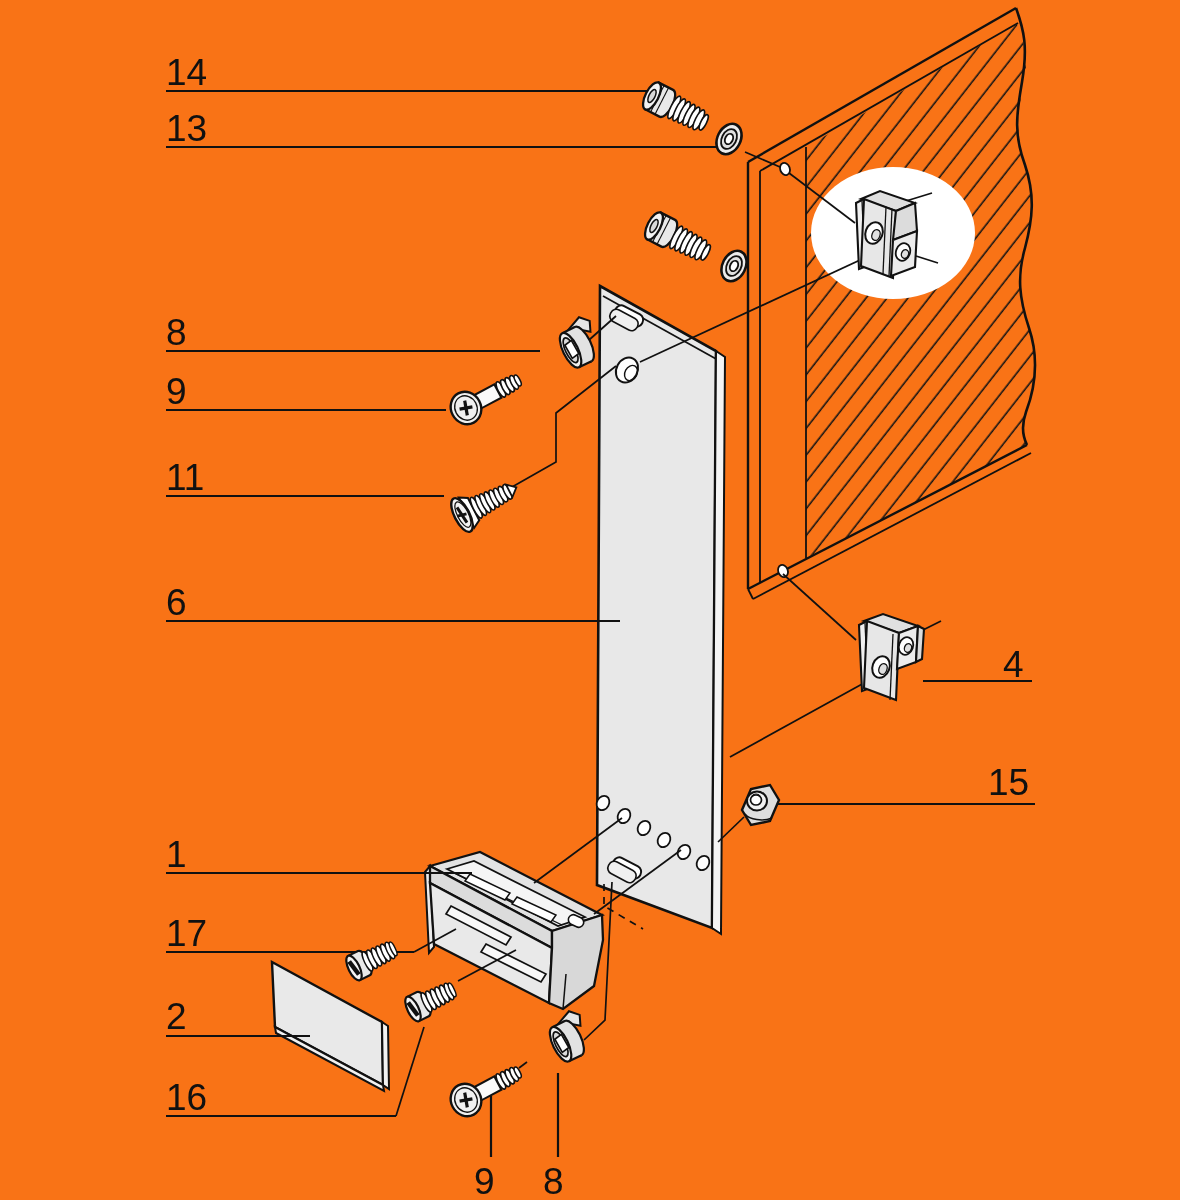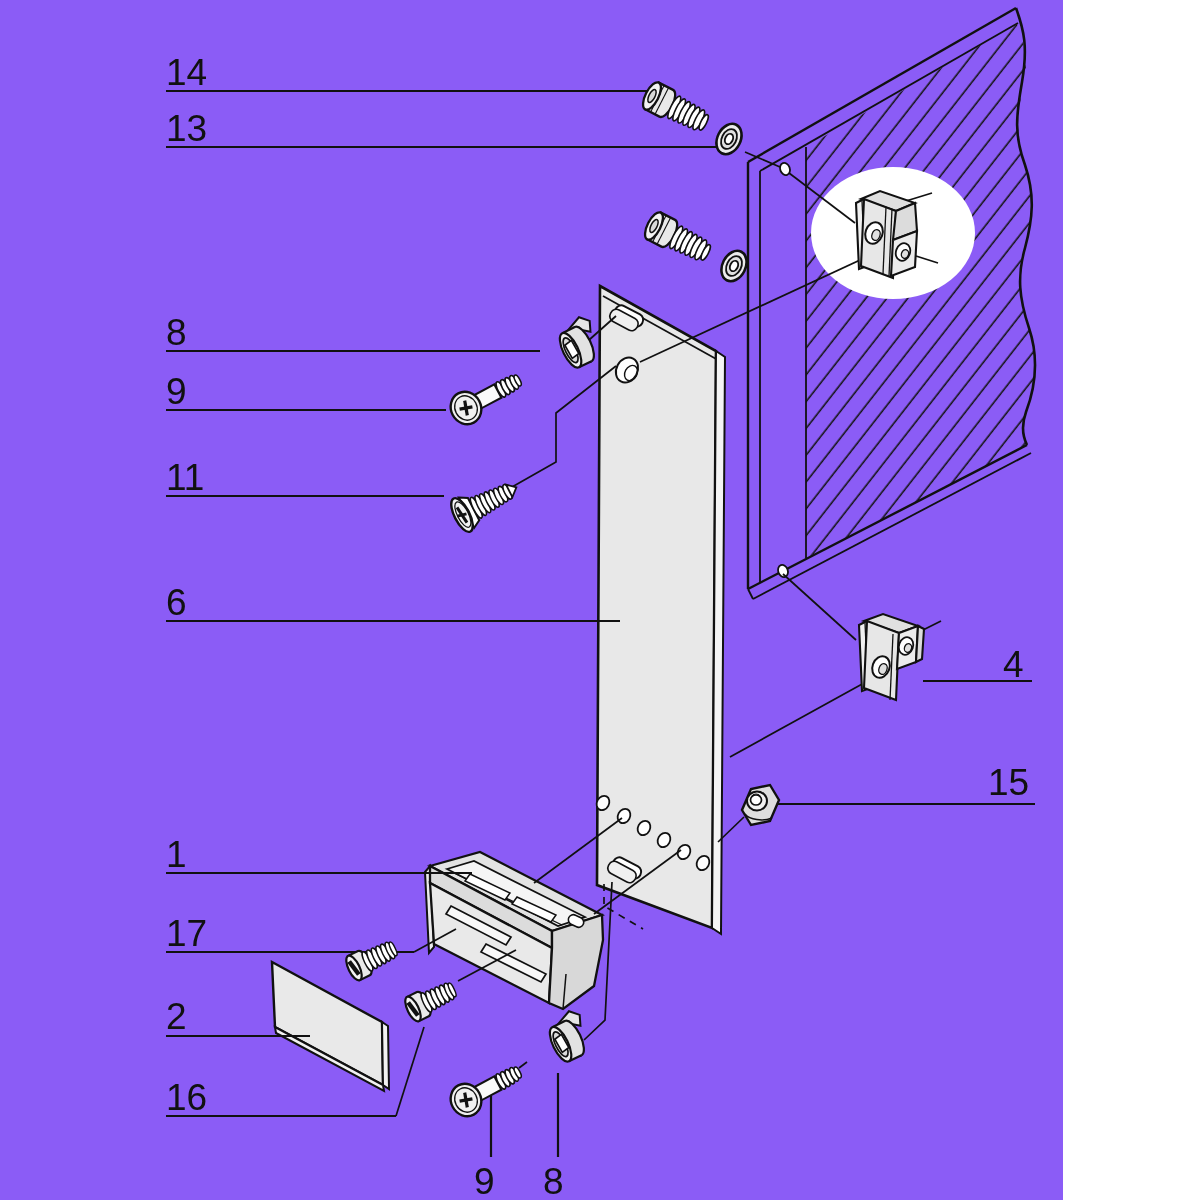--- a/index.html
+++ b/index.html
@@ -1,16 +1,16 @@
 <!DOCTYPE html>
 <html><head>
 <meta charset="utf-8">
 <style>
   html,body{margin:0;padding:0;background:#ffffff;}
-  .stage{position:relative;width:1063px;height:1200px;background:#8b5cf6;overflow:hidden;
+  .stage{position:relative;width:1180px;height:1200px;background:#f97316;overflow:hidden;
          font-family:"Liberation Sans", sans-serif;}
   svg{position:absolute;left:0;top:0;}
   text.callout{font-family:"Liberation Sans", sans-serif;font-size:37px;fill:#111;}
 </style>
 </head>
 <body>
 
 <div class="stage">
 <svg width="1200" height="1200" viewBox="0 0 1200 1200">
   <defs>

